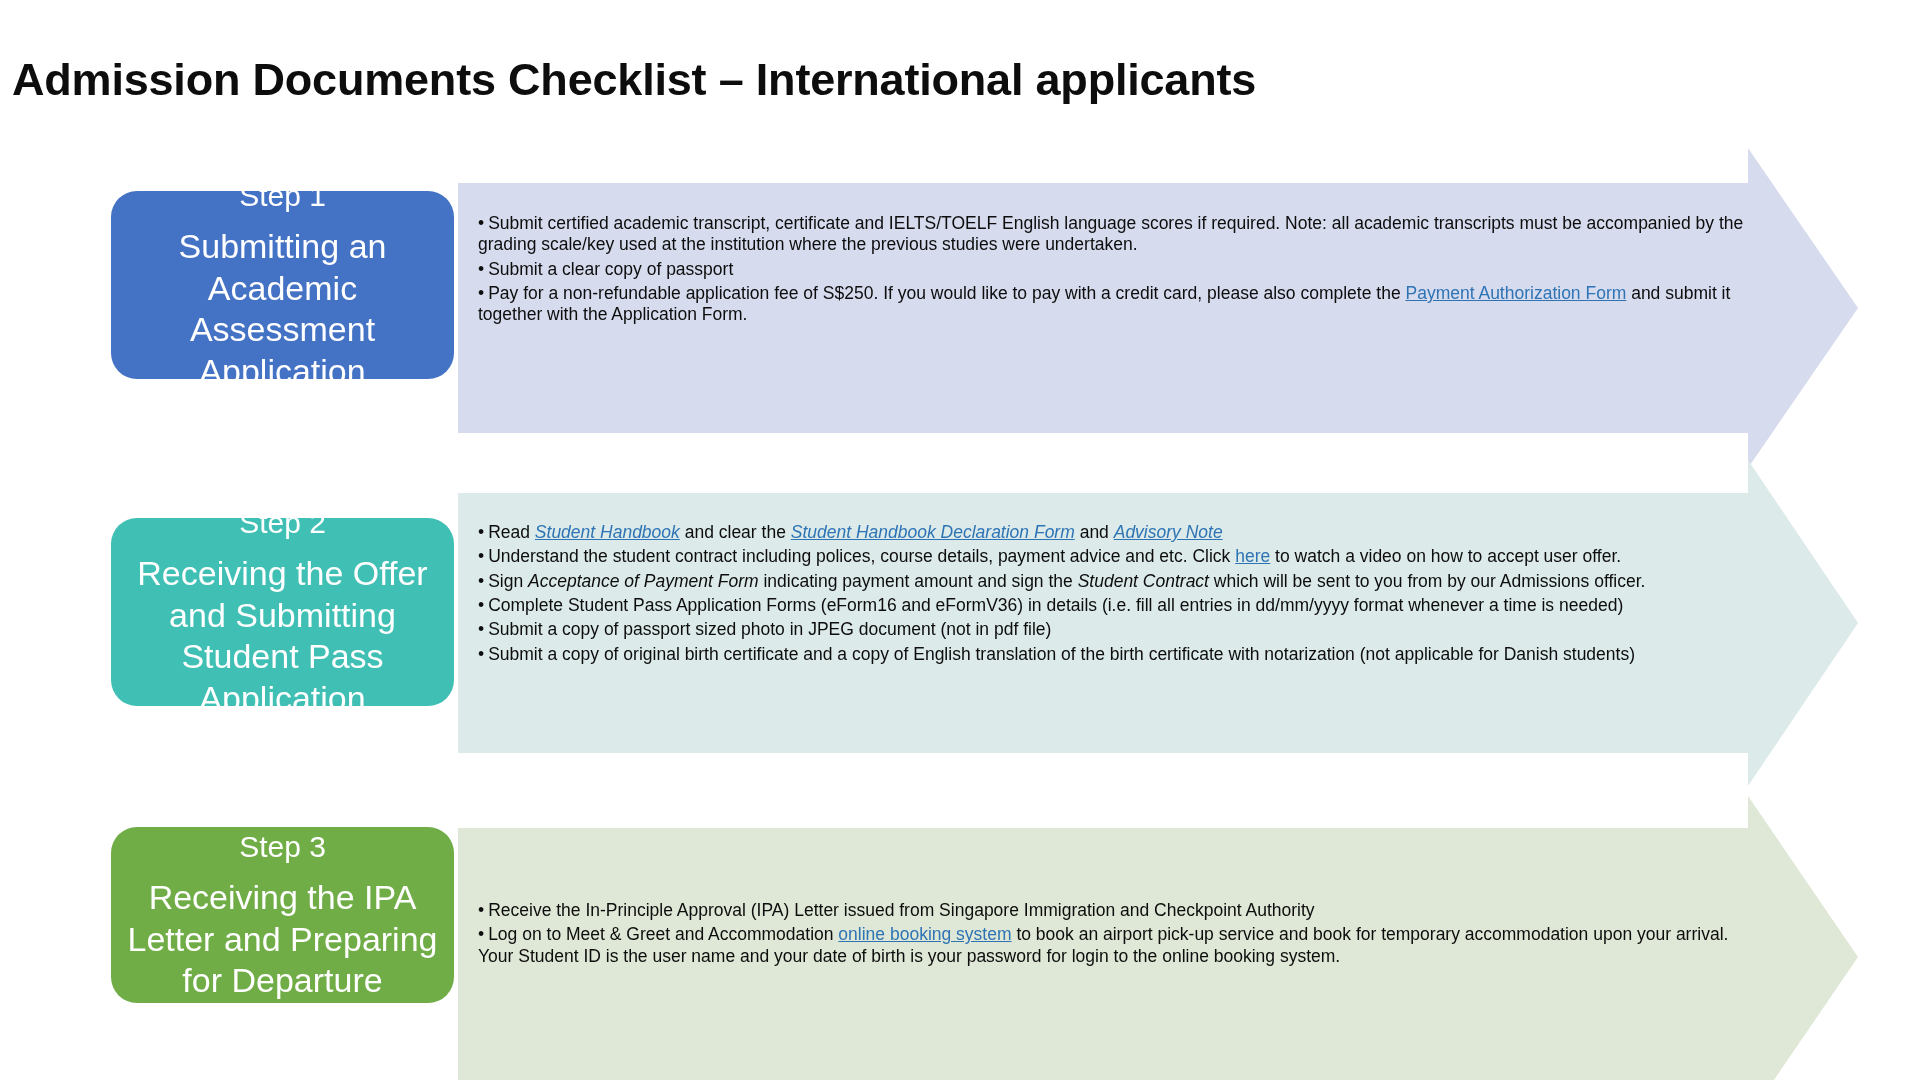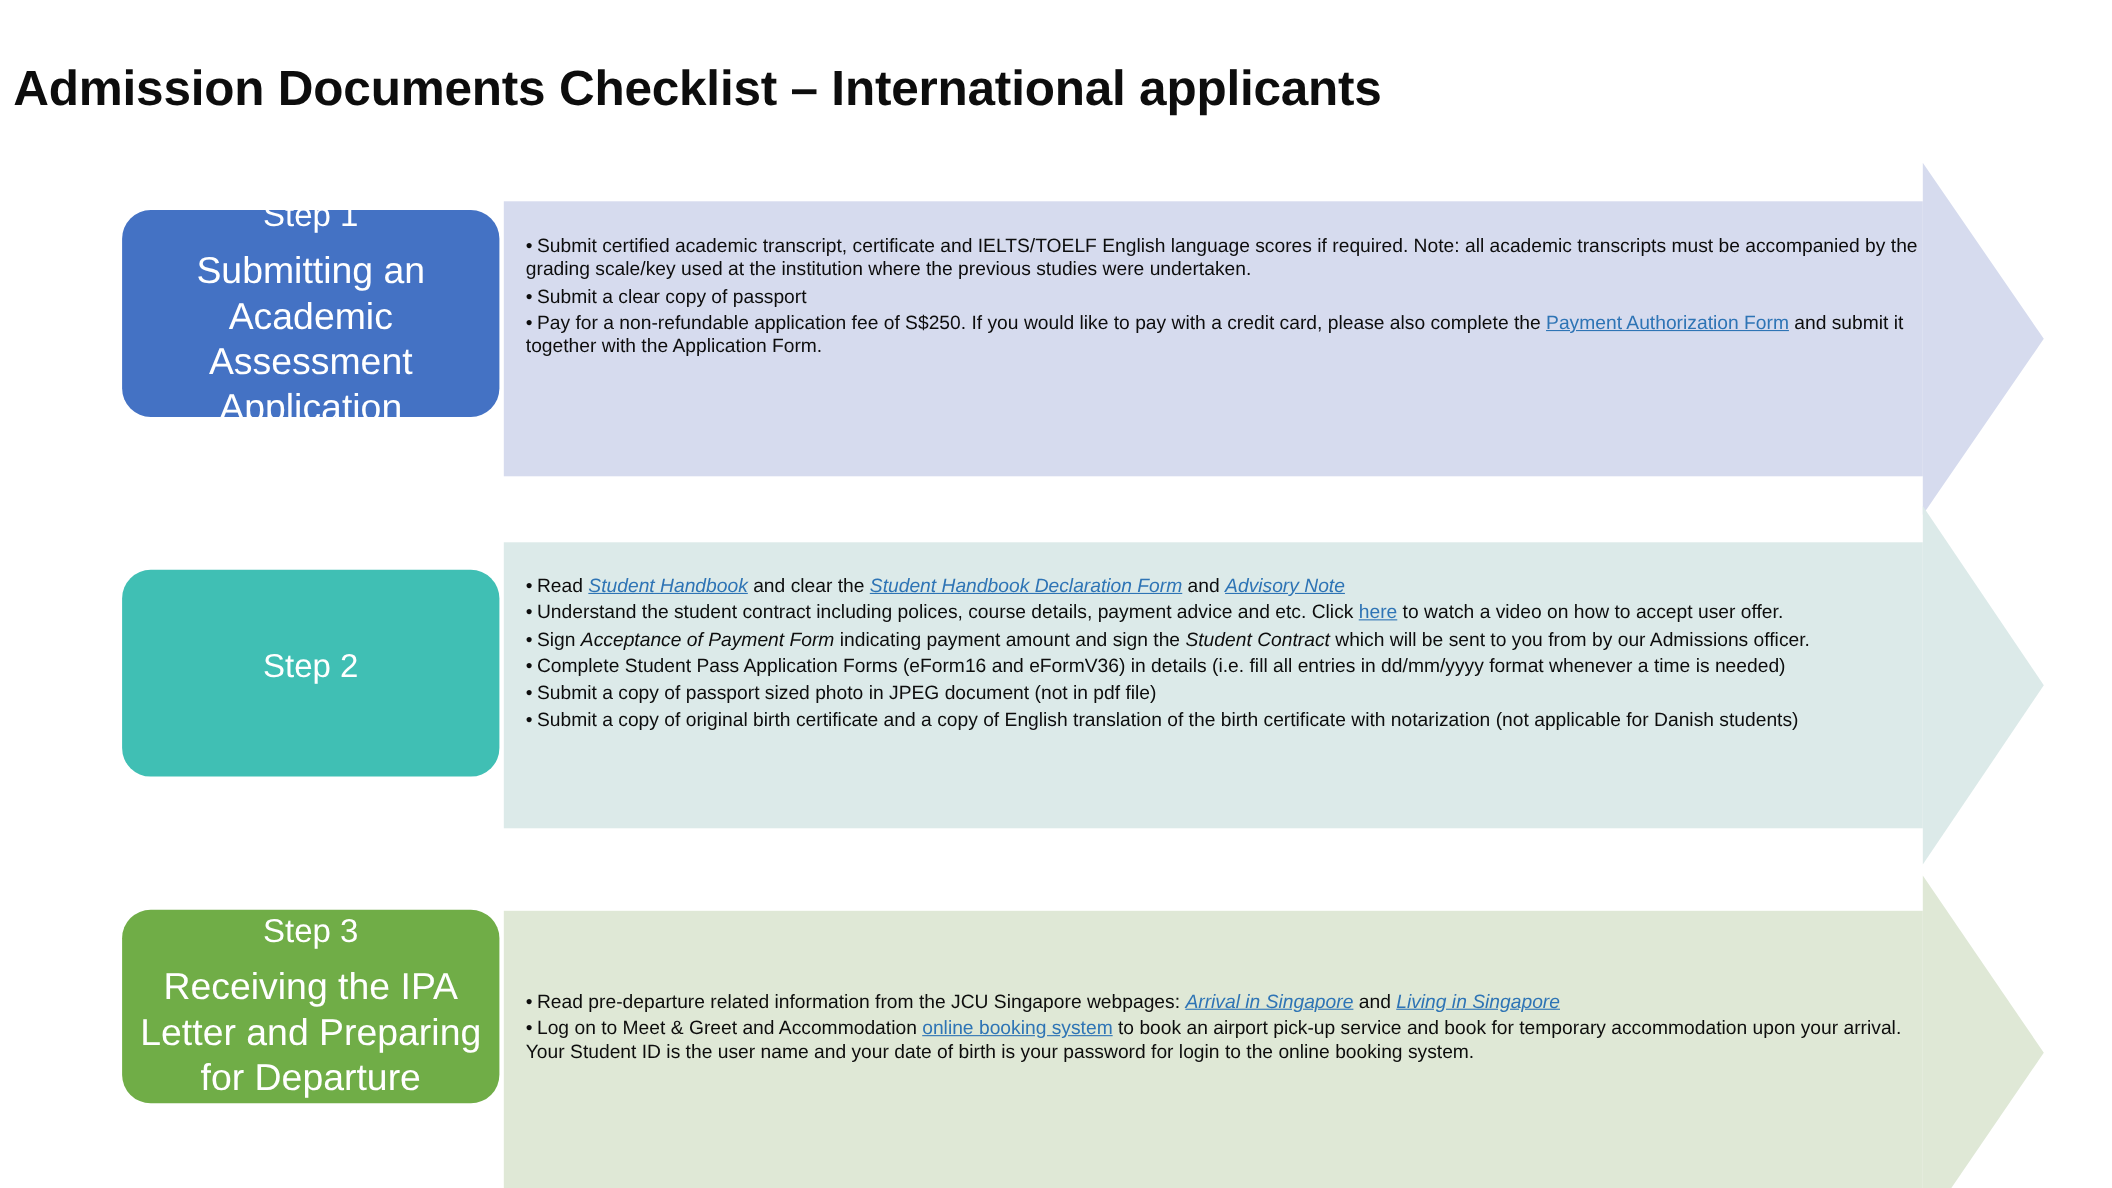--- a/index.html
+++ b/index.html
@@ -133,20 +133,21 @@
     </div>
 </div>
 
 <div class="step-row" id="row-2" style="top:460px;height:290px;">
   <div class="arrow" style="top:0;">
     <div class="arrow-body" style="width:1290px;height:260px;background:#dceae9;left:0;top:33px;"></div>
     <div class="arrow-head" style="left:1290px;top:0;border-top:163px solid transparent;border-bottom:163px solid transparent;border-left:110px solid #dceae9;"></div>
   </div>
   <div class="step-box" style="top:58px;width:343px;height:188px;background:#40bfb4;">
     <div class="step-num">Step 2</div>
+    <div class="step-name">Receiving the Offer and Submitting Student Pass Application</div>
   </div>
   <div class="bullets" id="bullets-2" style="left:478px;top:62px;width:1282px;">
       <p class="bullet"><span class="dot">•</span><span>Read </span><span class="lnk-i">Student Handbook</span><span> and clear the </span><span class="lnk-i">Student Handbook Declaration Form</span><span> and </span><span class="lnk-i">Advisory Note</span></p>
       <p class="bullet"><span class="dot">•</span><span>Understand the student contract including polices, course details, payment advice and etc. Click </span><span class="lnk">here</span><span> to watch a video on how to accept user offer.</span></p>
       <p class="bullet"><span class="dot">•</span><span>Sign </span><span class="em">Acceptance of Payment Form</span><span> indicating payment amount and sign the </span><span class="em">Student Contract</span><span> which will be sent to you from by our Admissions officer.</span></p>
       <p class="bullet"><span class="dot">•</span><span>Complete Student Pass Application Forms (eForm16 and eFormV36) in details (i.e. fill all entries in dd/mm/yyyy format whenever a time is needed)</span></p>
       <p class="bullet"><span class="dot">•</span><span>Submit a copy of passport sized photo in JPEG document (not in pdf file)</span></p>
       <p class="bullet"><span class="dot">•</span><span>Submit a copy of original birth certificate and a copy of English translation of the birth certificate with notarization (not applicable for Danish students)</span></p>
     </div>
 </div>
@@ -154,16 +155,16 @@
 <div class="step-row" id="row-3" style="top:780px;height:300px;">
   <div class="arrow" style="top:0;">
     <div class="arrow-body" style="width:1290px;height:260px;background:#dfe8d6;left:0;top:48px;"></div>
     <div class="arrow-head" style="left:1290px;top:16px;border-top:161px solid transparent;border-bottom:161px solid transparent;border-left:110px solid #dfe8d6;"></div>
   </div>
   <div class="step-box" style="top:47px;width:343px;height:176px;background:#70ad47;">
     <div class="step-num">Step 3</div>
     <div class="step-name">Receiving the IPA Letter and Preparing for Departure</div>
   </div>
   <div class="bullets" id="bullets-3" style="left:478px;top:120px;width:1282px;">
-      <p class="bullet"><span class="dot">•</span><span>Read pre-departure related information from the JCU Singapore webpages: </span><span class="lnk-i">Arrival in Singapore</span><span> and </span><span class="lnk-i">Living in Singapore</span></p>
+      <p class="bullet"><span class="dot">•</span><span>Receive the In-Principle Approval (IPA) Letter issued from Singapore Immigration and Checkpoint Authority</span></p>
       <p class="bullet"><span class="dot">•</span><span>Log on to Meet &amp; Greet and Accommodation </span><span class="lnk">online booking system</span><span> to book an airport pick-up service and book for temporary accommodation upon your arrival. Your Student ID is the user name and your date of birth is your password for login to the online booking system.</span></p>
     </div>
 </div>
 
 </body></html>

